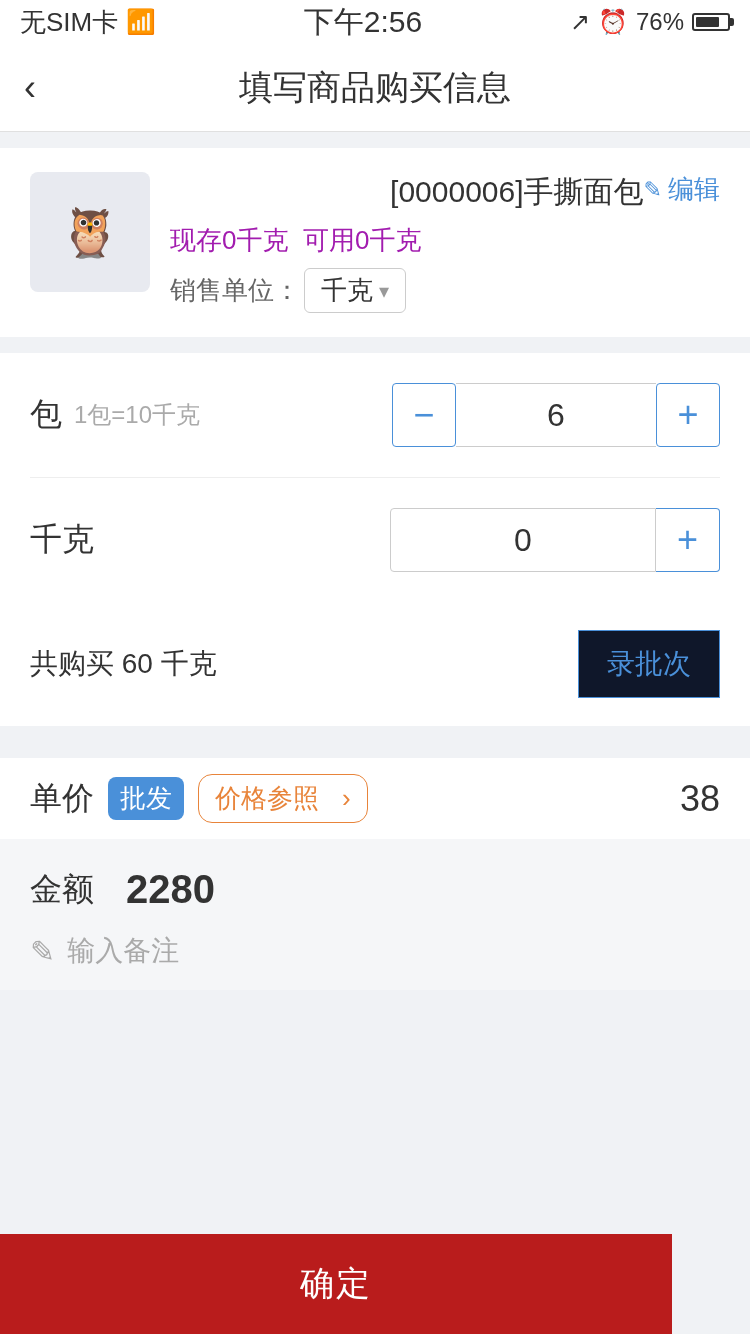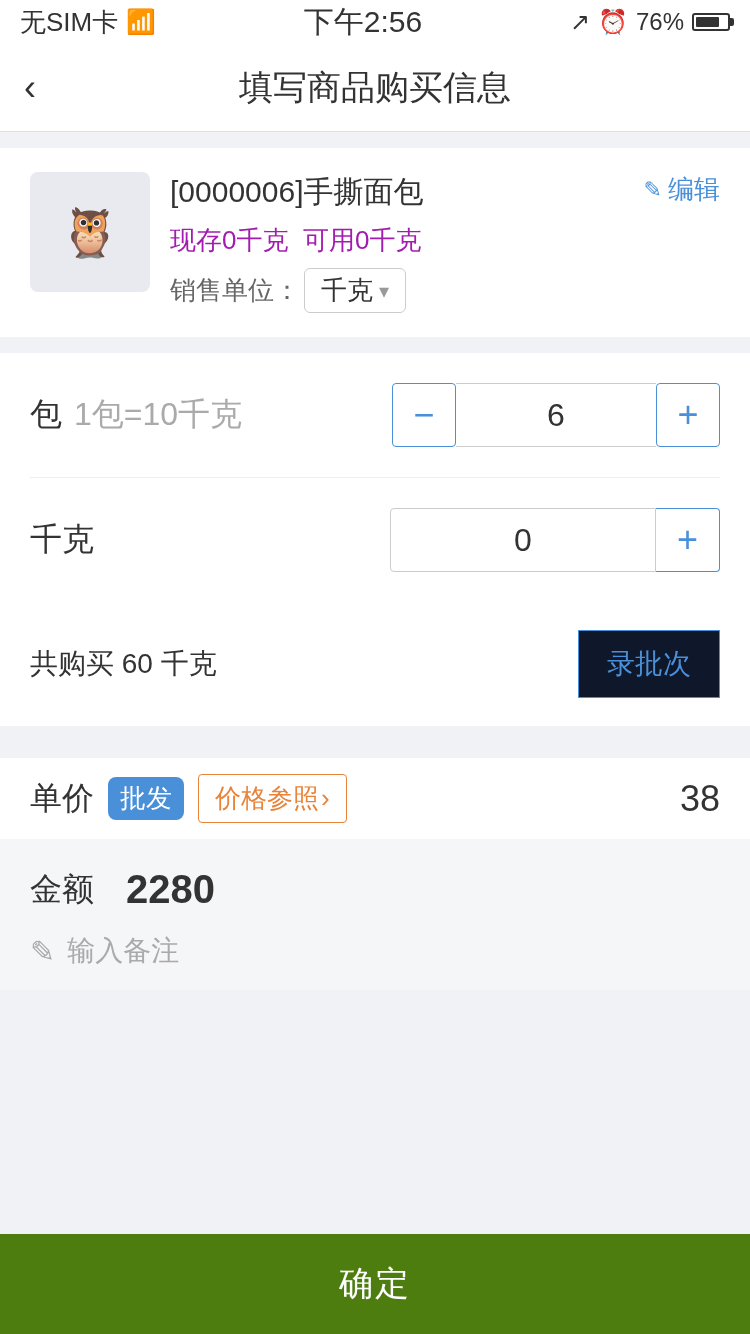--- a/index.html
+++ b/index.html
@@ -159,21 +159,21 @@
     }
     .input-row:last-child { border-bottom: none; }
     .input-label {
       font-size: 32px;
       color: #333;
       display: flex;
       align-items: center;
       gap: 12px;
     }
     .input-hint {
-      font-size: 32px;
+      font-size: 24px;
       color: #aaa;
     }
     .qty-control {
       display: flex;
       align-items: center;
       gap: 0;
     }
     .qty-btn {
       width: 64px;
       height: 64px;
@@ -254,26 +254,26 @@
       background: #4a90d9;
       color: #fff;
       font-size: 26px;
       padding: 4px 12px;
       border-radius: 8px;
     }
     .price-ref-btn {
       border: 1px solid #e8843a;
       color: #e8843a;
       background: #fff;
-      border-radius: 4px;
+      border-radius: 14px;
       padding: 6px 16px;
       font-size: 26px;
       display: flex;
       align-items: center;
-      gap: 2px;
+      gap: 23px;
       cursor: pointer;
     }
     .price-value {
       font-size: 36px;
       color: #333;
       font-weight: 500;
     }
 
     
     .amount-section {
@@ -297,23 +297,23 @@
     .note-text { font-size: 28px; color: #aaa; }
 
     
     .bottom-area {
       position: fixed;
       bottom: 0;
       left: 0;
       width: 750px;
     }
     .confirm-btn {
-      width: 750px;
+      width: 672px;
       height: 100px;
-      background: #4d7c0f;
+      background: #b91c1c;
       color: #fff;
       border: none;
       font-size: 34px;
       cursor: pointer;
       letter-spacing: 2px;
     }
 
     
     .gray-fill {
       background: #f0f2f5;
@@ -342,21 +342,21 @@
 <div class="nav-bar">
   <span class="nav-back">‹</span>
   <span class="nav-title">填写商品购买信息</span>
 </div>
 
 <div class="product-card">
   <div class="product-thumb">
     <span class="owl-icon">🦉</span>
   </div>
   <div class="product-info">
-    <div style="display:flex; justify-content:space-between; align-items:flex-start;">
+    <div style="display:flex; justify-content:flex-end; align-items:flex-start;">
       <div class="product-name">[0000006]手撕面包</div>
       <div class="edit-btn">
         <span class="edit-icon">✎</span>
         <span>编辑</span>
       </div>
     </div>
     <div class="product-stock">
       <span>现存0千克</span>&nbsp;&nbsp;<span>可用0千克</span>
     </div>
     <div class="product-unit">

